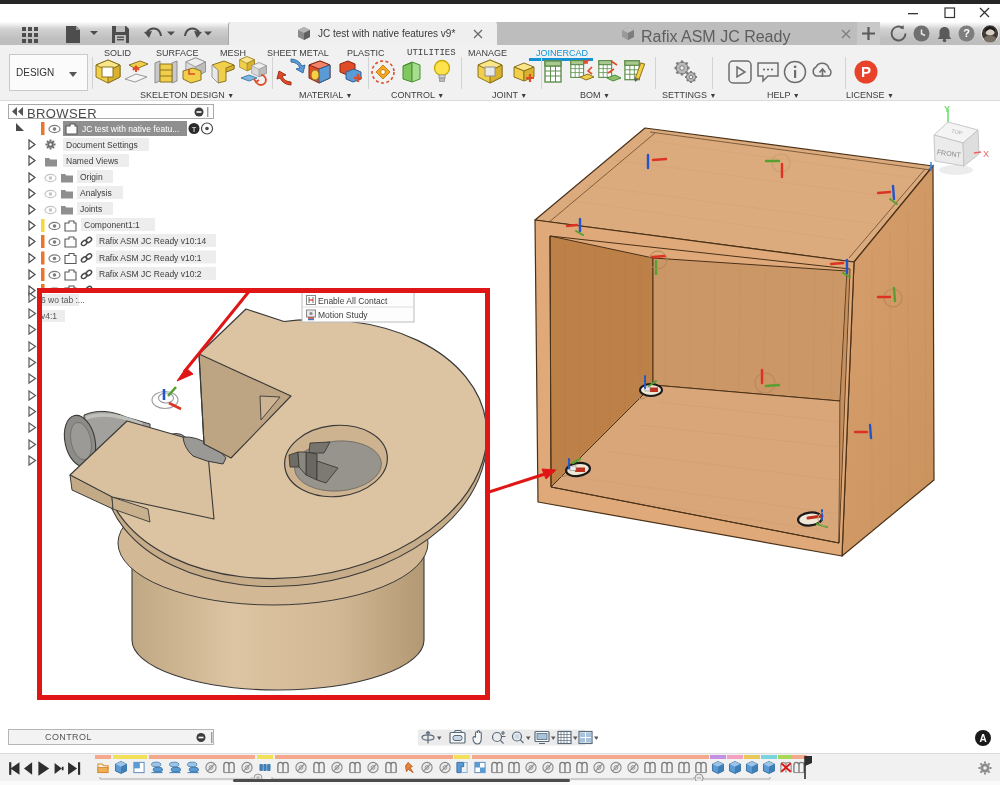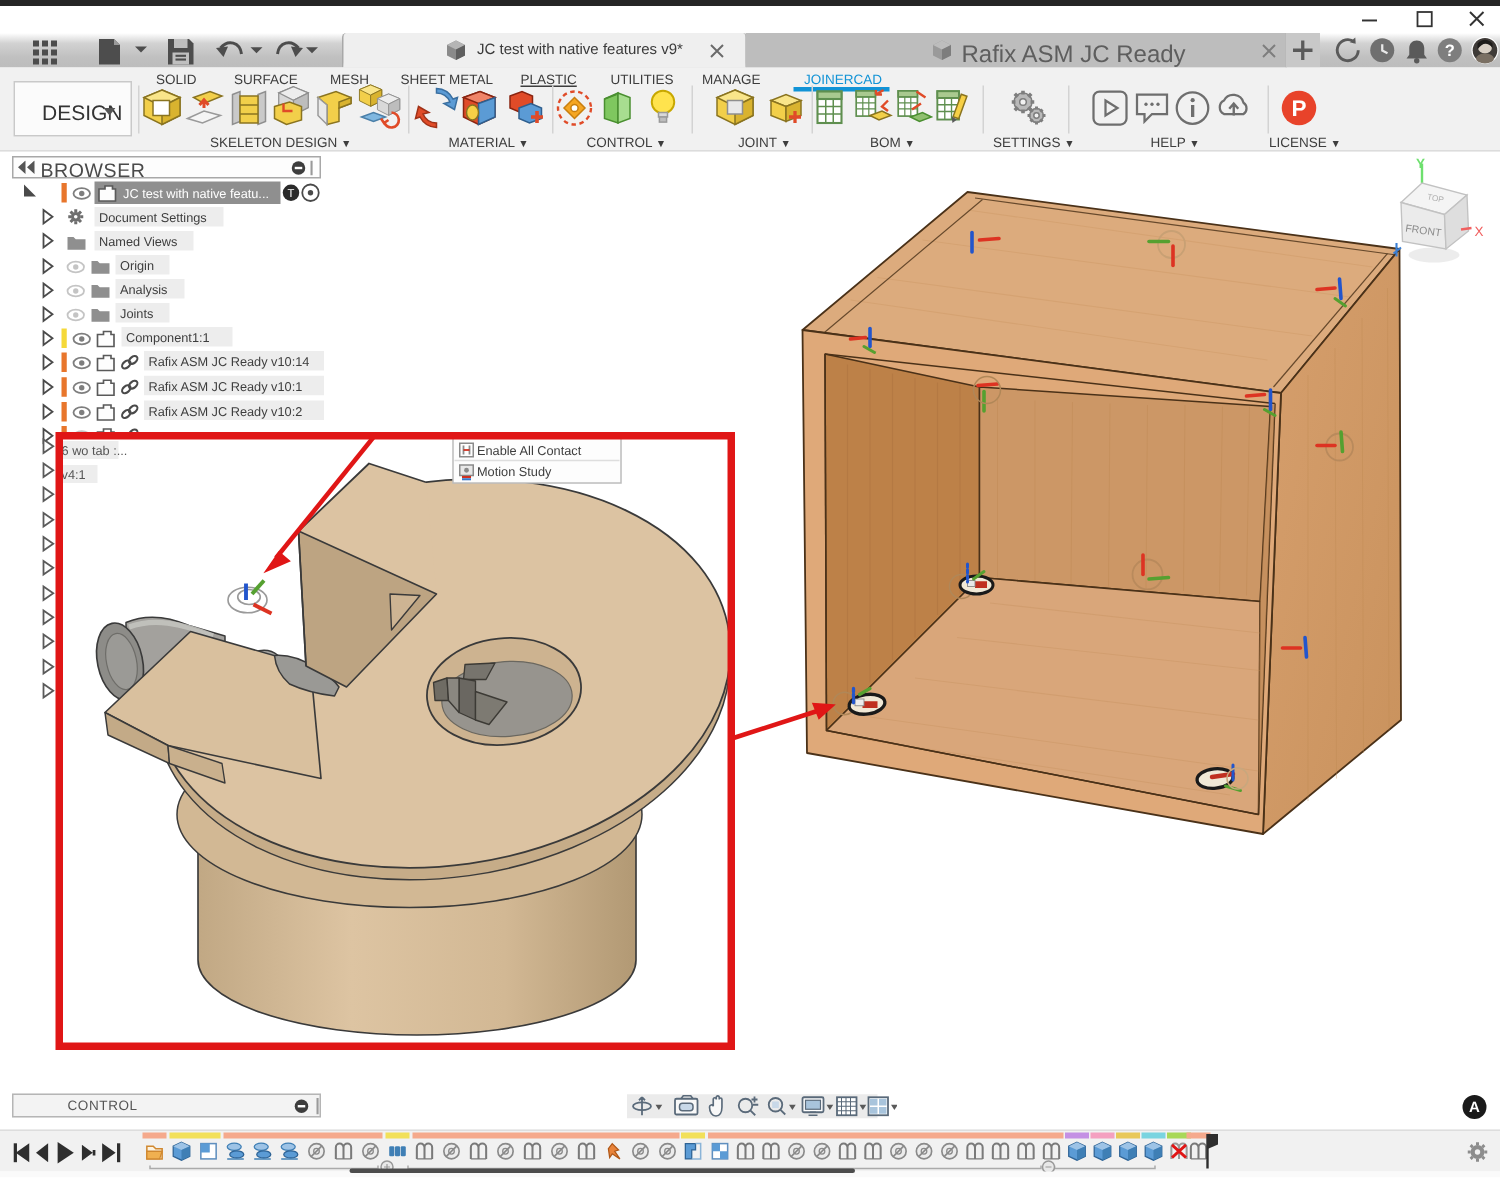--- a/index.html
+++ b/index.html
@@ -116,28 +116,28 @@
     <ellipse cx="9" cy="15" rx="6" ry="3.4" fill="#7a6f63"></ellipse>
   </g>
 </svg>
 
 <div class="abs" style="left:0;top:45px;width:1000px;height:56px;background:#f1f1f1;border-bottom:1px solid #dcdcdc;box-sizing:border-box;"></div>
 
 <div class="lbl" style="left:104px;top:48px;">SOLID</div>
 <div class="lbl" style="left:156px;top:48px;">SURFACE</div>
 <div class="lbl" style="left:220px;top:48px;">MESH</div>
 <div class="lbl" style="left:267px;top:48px;">SHEET METAL</div>
-<div class="lbl" style="left:347px;top:48px;text-decoration:underline;">PLASTIC</div>
-<div class="lbl" style="left:407px;top:48px;">UTILITIES</div>
+<div class="lbl" style="left:347px;top:48px;">PLASTIC</div>
+<div class="lbl" style="left:407px;top:48px;font-family:Liberation Mono, monospace;">UTILITIES</div>
 <div class="lbl" style="left:468px;top:48px;text-align:center;">MANAGE</div>
 <div class="lbl" style="left:536px;top:48px;color:#1193d6;">JOINERCAD</div>
 <div class="abs" style="left:529px;top:58px;width:64px;height:3px;background:#1193d6;"></div>
 
 <div class="abs" style="left:9px;top:54px;width:79px;height:37px;background:#fbfbfb;border:1px solid #c9c9c9;box-sizing:border-box;"></div>
-<div class="abs" style="left:28px;top:67px;font-size:14px;color:#333;">DESIGN</div>
+<div class="abs" style="left:16px;top:67px;font-size:10px;color:#333;">DESIGN</div>
 <svg class="abs" style="left:69px;top:72px" width="8" height="6" viewBox="0 0 8 6">
       <path d="M0 0 L8 0 L4 5 Z" fill="#555"></path>
     </svg>
 
 <div class="lbl" style="left:140px;top:90px;">SKELETON DESIGN <span style="font-size:7px;">▼</span></div>
 <div class="lbl" style="left:299px;top:90px;">MATERIAL <span style="font-size:7px;">▼</span></div>
 <div class="lbl" style="left:391px;top:90px;">CONTROL <span style="font-size:7px;">▼</span></div>
 <div class="lbl" style="left:492px;top:90px;">JOINT <span style="font-size:7px;">▼</span></div>
 <div class="lbl" style="left:580px;top:90px;">BOM <span style="font-size:7px;">▼</span></div>
 <div class="lbl" style="left:662px;top:90px;">SETTINGS <span style="font-size:7px;">▼</span></div>

